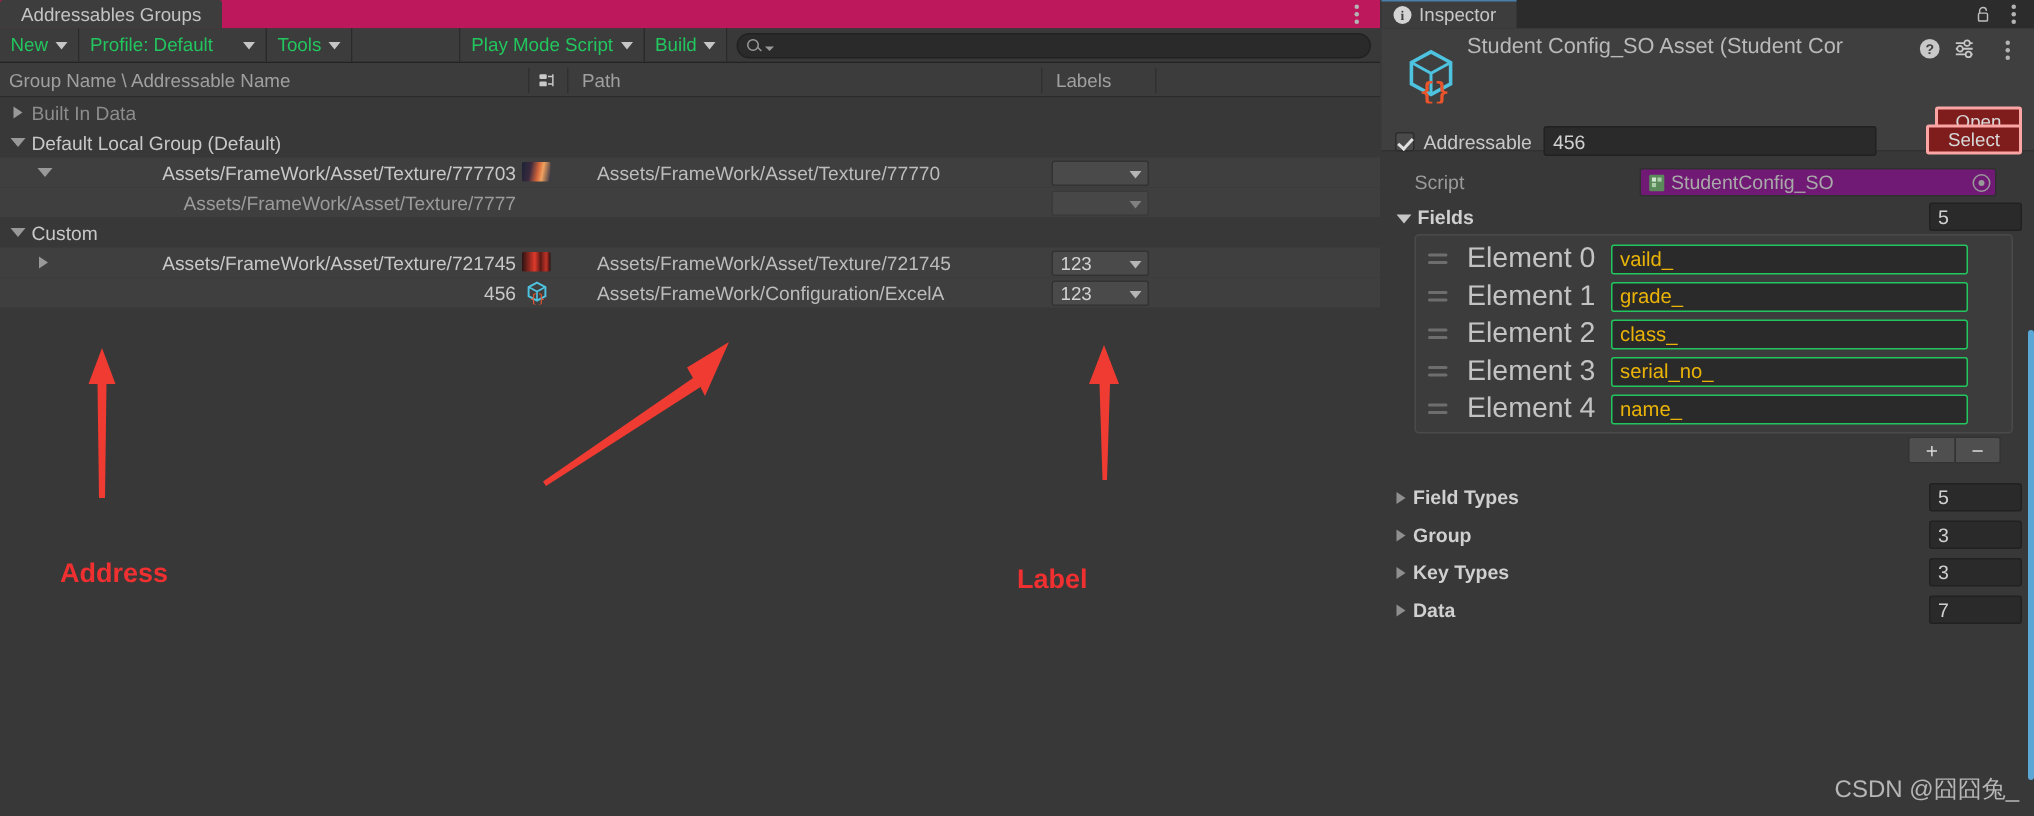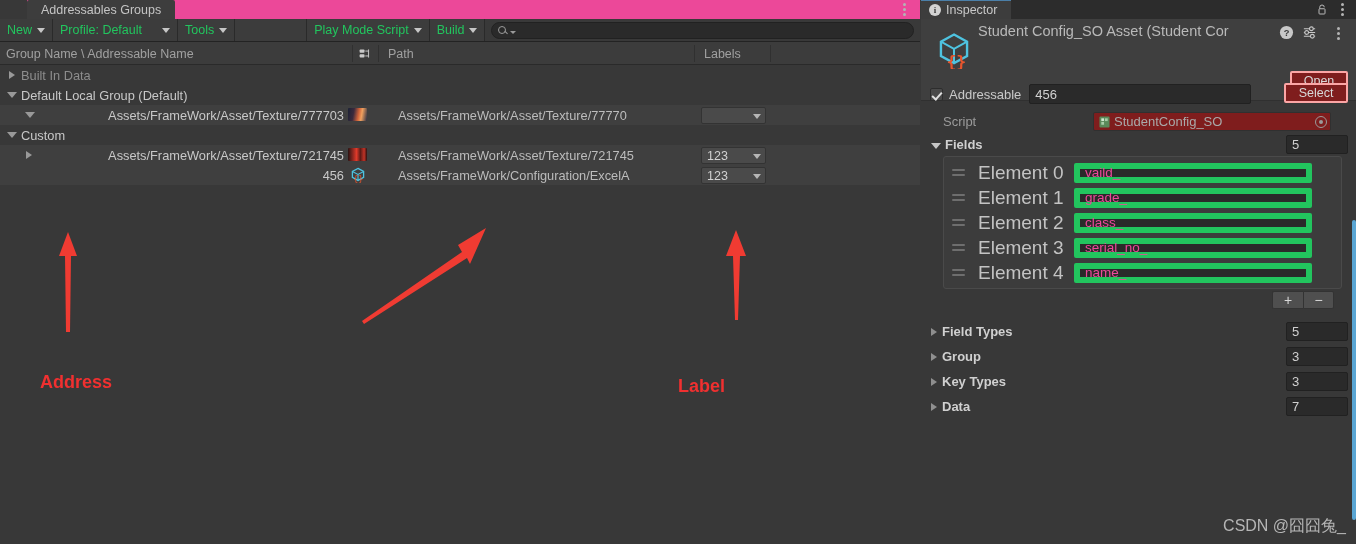--- a/index.html
+++ b/index.html
@@ -13,22 +13,21 @@
 
   
   #left-panel {
     position: absolute; left: 0; top: 0;
     width: 920px; height: 544px;
     background: #383838;
   }
   .tabstrip {
     position: relative;
     height: 19px;
-    background: #ec4899;
-    margin-left: 27px;
+    background: #be185d;
   }
   .tab {
     position: absolute; left: 0; top: 0;
     height: 19px;
     padding: 0 14px 0 14px;
     display: flex; align-items: center;
     background: #3d3d3d;
     color: #c4c4c4;
     font-size: 12.5px;
     border-top-left-radius: 2px; border-top-right-radius: 2px;
@@ -225,21 +224,21 @@
     color: #d0d0d0; font-size: 13px;
     display: flex; align-items: center; padding-left: 5px;
   }
 
   .insp-body { position: absolute; left: 0; top: 110px; width: 100%; bottom: 0; background: #383838; }
   .prop-row { position: relative; height: 23px; display: flex; align-items: center; }
   .prop-label { color: #9b9b9b; font-size: 13px; }
   .prop-label.bold { color: #d0d0d0; font-weight: bold; }
   .obj-field {
     position: absolute; left: 172px; width: 238px; height: 19px;
-    background: #7f1d1d; border: 1px solid #303030; border-radius: 2px;
+    background: #701a75; border: 1px solid #303030; border-radius: 2px;
     display: flex; align-items: center; color: #a9a9a9; font-size: 13px;
   }
   .cs-icon { width: 11px; height: 12px; margin: 0 4px 0 5px; flex: none; }
   .obj-dot {
     position: absolute; right: 3px; top: 3px;
     width: 12px; height: 12px; border: 1.3px solid #9a9a9a; border-radius: 50%;
   }
   .obj-dot::after { content:""; position:absolute; left:3px; top:3px; width:4px; height:4px; background:#9a9a9a; border-radius:50%; }
 
   .sz-field {
@@ -267,22 +266,22 @@
     border-radius: 3px;
     background: #3c3c3c;
     padding: 3px 0 3px 0;
   }
   .el-row { position: relative; height: 25px; display: flex; align-items: center; }
   .grip { width: 13px; height: 8px; margin-left: 8px; display:flex; flex-direction:column; justify-content:center; gap:3px; flex:none; }
   .grip i { display:block; height: 2px; background: #6e6e6e; border-radius:1px; }
   .el-label { margin-left: 13px; color: #c3c3c3; font-size: 19px; width: 96px; }
   .el-input {
     width: 238px; height: 20px;
-    background: #2a2a2a; border: 6px solid #22c55e; border-radius: 2px;
-    color: #ec4899; font-size: 13.5px;
+    background: #2a2a2a; border: 1px solid #22c55e; border-radius: 2px;
+    color: #eab308; font-size: 13.5px;
     display: flex; align-items: center; padding-left: 5px;
   }
   .pm-bar { position: relative; height: 22px; margin-right: 22px; display: flex; justify-content: flex-end; align-items: center; }
   .pm-btn {
     width: 31px; height: 18px;
     background: #4f4f4f; border: 1px solid #333333;
     color: #d8d8d8; font-size: 14px;
     display: flex; align-items: center; justify-content: center;
   }
   .pm-btn.l { border-radius: 2px 0 0 2px; border-right: none; }
@@ -384,20 +383,27 @@
         <span class="foldout open" style="left:25px;top:7px"></span>
         <span class="cell-name" style="left:58px;width:286px">Assets/FrameWork/Asset/Texture/777703</span>
         <span class="thumb tex1" style="left:348px;top:3px"></span>
         <span class="cell-path">Assets/FrameWork/Asset/Texture/77770</span>
         <span class="lbl-drop" style="left:701px;top:2px">
           <span></span>
           <span class="caret"></span>
         </span>
       </div>
 
+      <div class="row alt">
+        <span class="cell-name grey" style="left:58px;width:286px">Assets/FrameWork/Asset/Texture/7777</span>
+        <span class="lbl-drop faded" style="left:701px;top:2px">
+          <span></span>
+          <span class="caret"></span>
+        </span>
+      </div>
 
       <div class="row grp">
         <span class="foldout open" style="left:7px;top:7px"></span>
         <span class="cell-name" style="left:21px">Custom</span>
       </div>
 
       <div class="row alt">
         <span class="foldout" style="left:26px;top:6px"></span>
         <span class="cell-name" style="left:58px;width:286px">Assets/FrameWork/Asset/Texture/721745</span>
         <span class="thumb tex2" style="left:348px;top:3px"></span>

